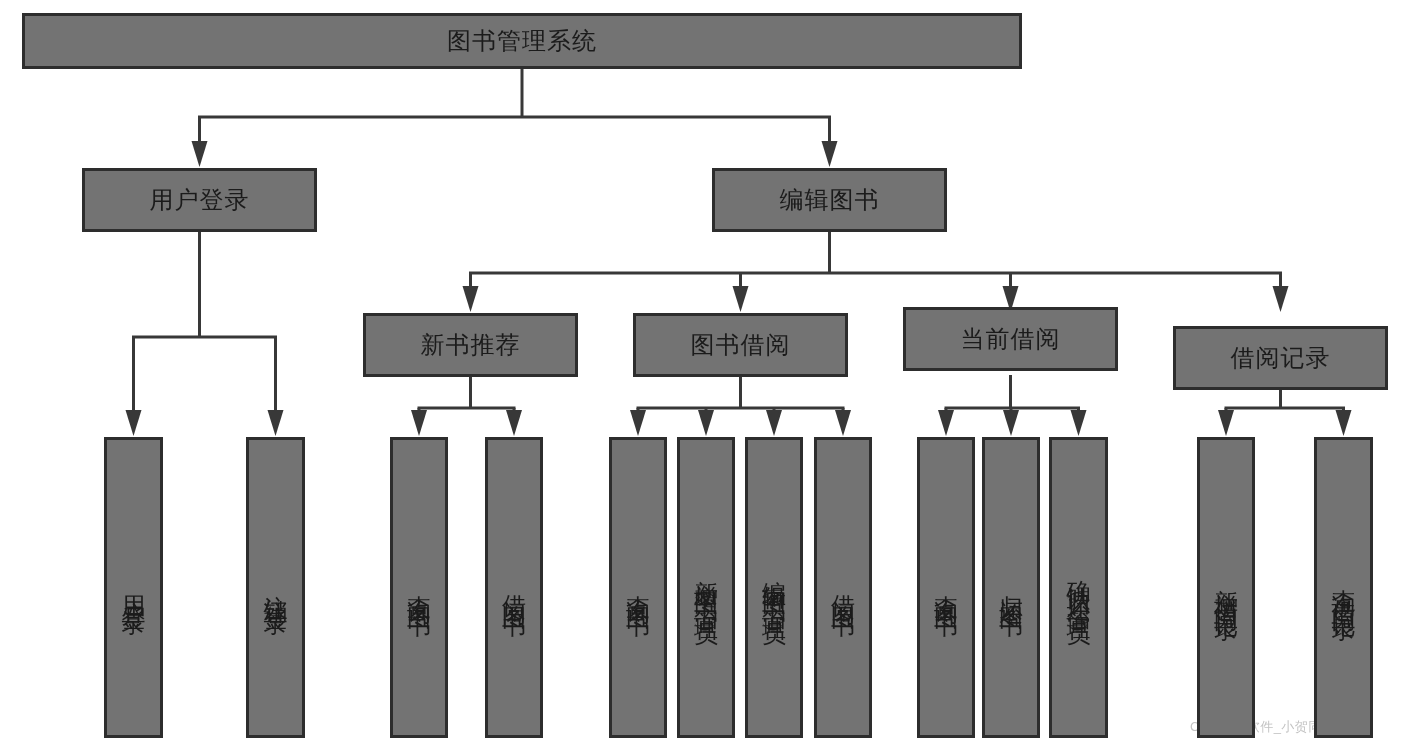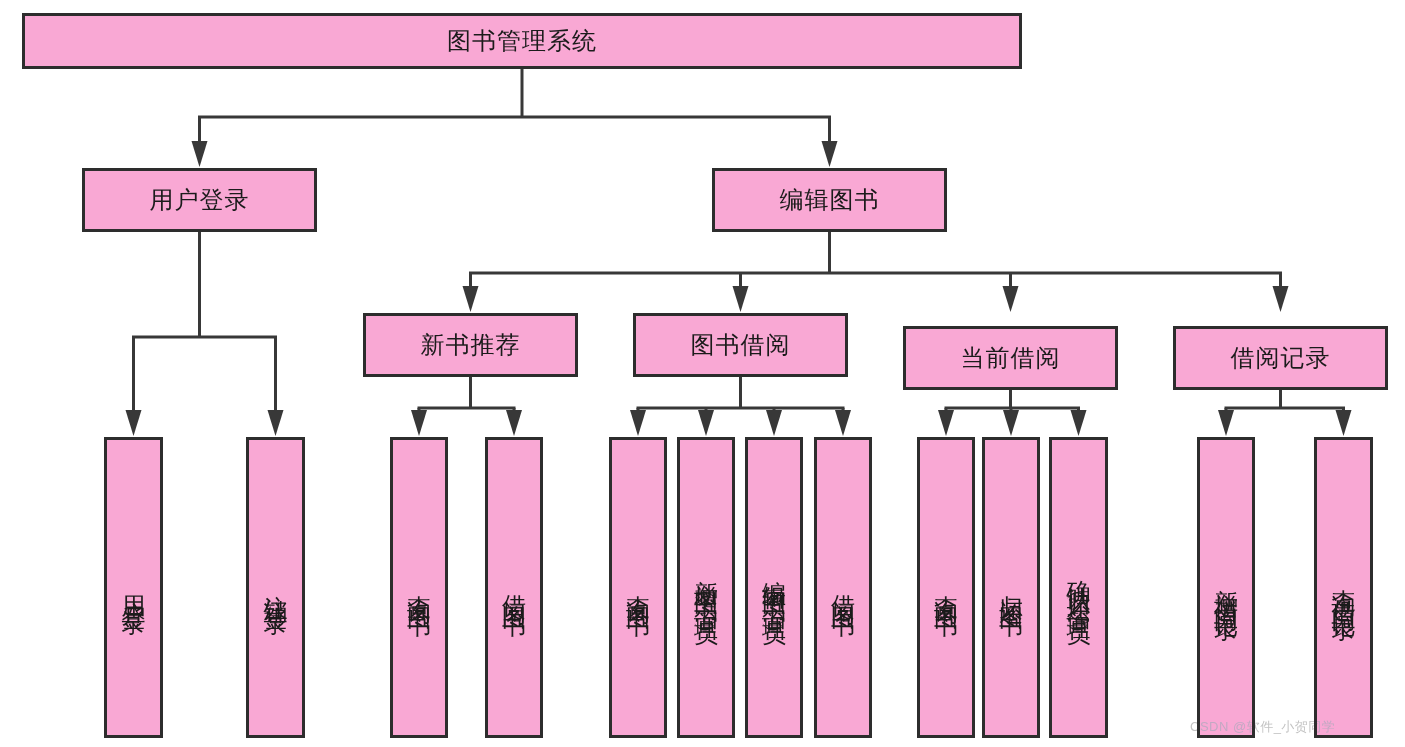--- a/index.html
+++ b/index.html
@@ -9,21 +9,21 @@
     background: #ffffff;
     overflow: hidden;
     font-family: "Liberation Sans", sans-serif;
   }
   #connectors {
     position: absolute; left: 0; top: 0; z-index: 1;
   }
   .box {
     position: absolute;
     box-sizing: border-box;
-    background: #f9a8d4;
+    background: #737373;
     border: 3px solid #2d2d2d;
     display: flex;
     align-items: center;
     justify-content: center;
     z-index: 2;
   }
   .box .lbl {
     color: #1b1b1b;
     font-size: 24px;
     letter-spacing: 1px;
@@ -115,21 +115,21 @@
 <div class="box h" style="left:712px; top:168px; width:235px; height:64px;">
   <span class="lbl">编辑图书</span>
 </div>
 
 <div class="box h" style="left:363px; top:313px; width:215px; height:64px;align-items:center;">
   <span class="lbl">新书推荐</span>
 </div>
 <div class="box h" style="left:633px; top:313px; width:215px; height:64px;">
   <span class="lbl">图书借阅</span>
 </div>
-<div class="box h" style="left:903px; top:326px; width:215px; height:64px;">
+<div class="box h" style="left:903px; top:307px; width:215px; height:64px;">
   <span class="lbl">当前借阅</span>
 </div>
 <div class="box h" style="left:1173px; top:313px; width:215px; height:64px;margin-top:13px;">
   <span class="lbl">借阅记录</span>
 </div>
 
 <div class="box v" style="left:104px; top:437px; width:59px; height:301px;">
   <span class="lbl">用户登录</span>
 </div>
 <div class="box v" style="left:246px; top:437px; width:59px; height:301px;">

